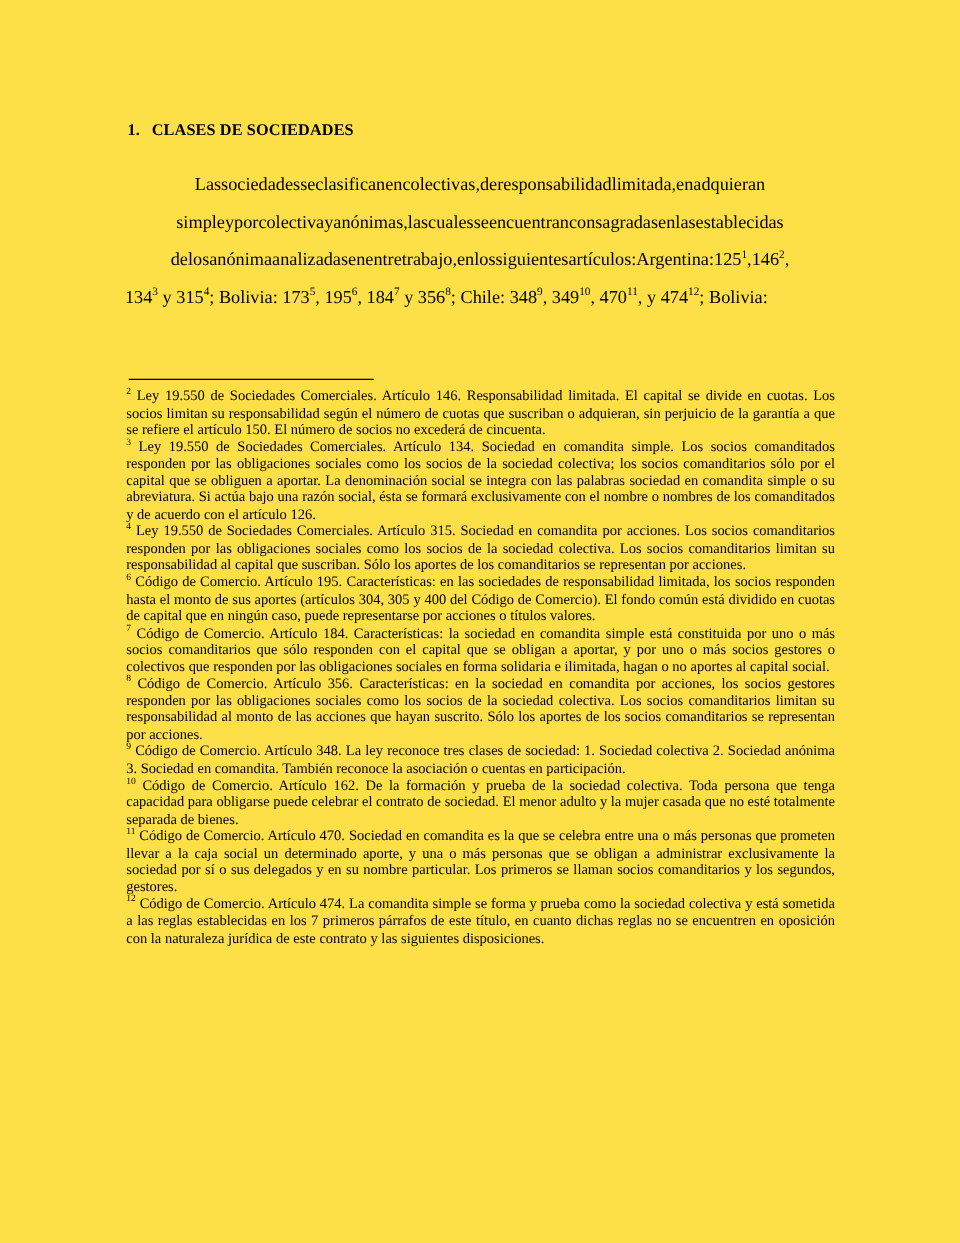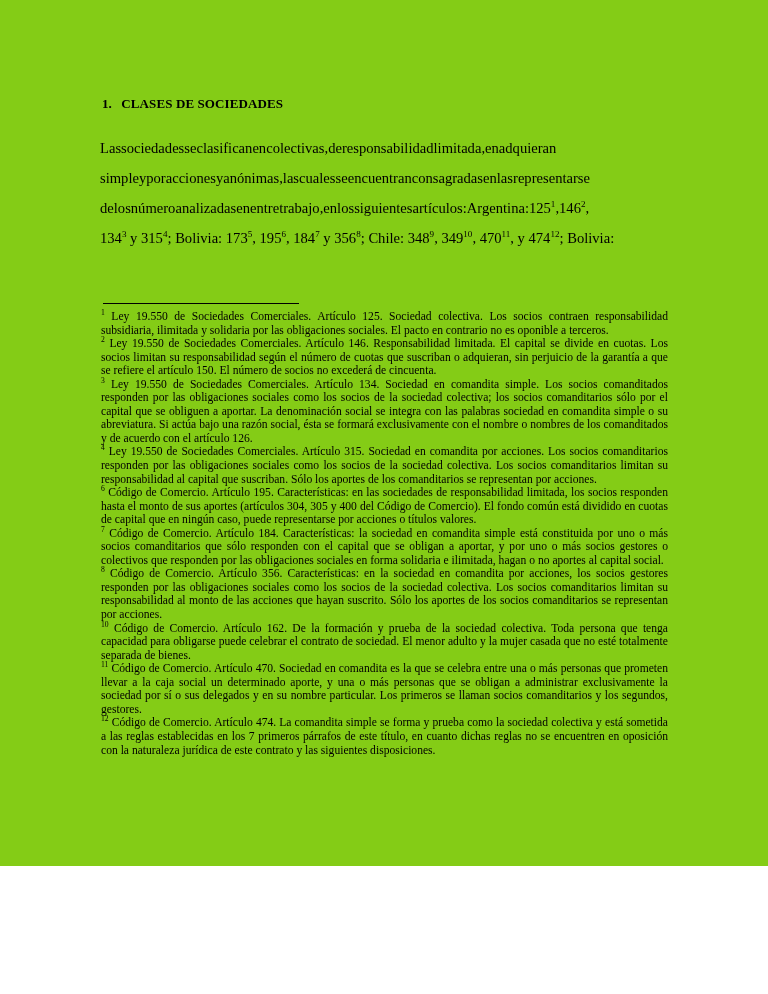--- a/index.html
+++ b/index.html
@@ -10,25 +10,25 @@
   body {
     width: 768px;
     height: 994px;
     font-family: "Liberation Serif", "DejaVu Serif", serif;
     color: #000000;
     -webkit-font-smoothing: antialiased;
   }
   .page {
     position: relative;
     width: 768px;
-    height: 866px;
+    height: 994px;
     box-sizing: border-box;
     padding: 0;
     overflow: hidden;
-    background: #84cc16;
+    background: #fde047;
   }
 
   
   .section-heading {
     position: absolute;
     left: 102px;
     top: 87px;
     width: 566px;
     font-size: 13.0px;
     font-weight: bold;
@@ -56,21 +56,21 @@
     text-align-last: justify;
     white-space: nowrap;
   }
   .body-line.last {
     text-align: center;
     text-align-last: left;
   }
   
   .jline {
     display: flex;
-    justify-content: flex-start;
+    justify-content: center;
     width: 100%;
   }
   .jline.tight {
     justify-content: flex-start;
   }
   .jline.tight > span { white-space: pre; }
 
   sup {
     font-size: 0.62em;
     vertical-align: super;
@@ -130,38 +130,38 @@
           <span>limitada,</span>
           <span>en</span>
           <span>adquieran</span>
         </span>
     </div>
     <div class="body-line">
       <span class="jline">
           <span>simple</span>
           <span>y</span>
           <span>por</span>
-          <span>acciones</span>
+          <span>colectiva</span>
           <span>y</span>
           <span>anónimas,</span>
           <span>las</span>
           <span>cuales</span>
           <span>se</span>
           <span>encuentran</span>
           <span>consagradas</span>
           <span>en</span>
           <span>las</span>
-          <span>representarse</span>
+          <span>establecidas</span>
         </span>
     </div>
     <div class="body-line">
       <span class="jline">
           <span>de</span>
           <span>los</span>
-          <span>número</span>
+          <span>anónima</span>
           <span>analizadas</span>
           <span>en</span>
           <span>entre</span>
           <span>trabajo,</span>
           <span>en</span>
           <span>los</span>
           <span>siguientes</span>
           <span>artículos:</span>
           <span>Argentina:</span>
           <span>125<sup>1</sup>,</span>
@@ -181,25 +181,25 @@
           <span>, 470<sup>11</sup></span>
           <span>, y 474<sup>12</sup></span>
           <span>; Bolivia:</span>
         </span>
     </div>
   </div>
 
   <div class="fn-sep"></div>
 
   <div class="footnotes">
-      <p class="fn"><sup>1</sup><span> Ley 19.550 de Sociedades Comerciales. Artículo 125. Sociedad colectiva. Los socios contraen responsabilidad subsidiaria, ilimitada y solidaria por las obligaciones sociales. El pacto en contrario no es oponible a terceros.</span></p>
       <p class="fn"><sup>2</sup><span> Ley 19.550 de Sociedades Comerciales.  Artículo 146. Responsabilidad limitada.  El capital se divide en cuotas. Los socios limitan su responsabilidad según el número de cuotas que suscriban o adquieran, sin perjuicio de la garantía a que se refiere el artículo 150. El número de socios no excederá de cincuenta.</span></p>
       <p class="fn"><sup>3</sup><span> Ley 19.550 de Sociedades Comerciales.  Artículo 134. Sociedad en comandita simple. Los socios comanditados responden por las obligaciones sociales como los socios de la sociedad colectiva; los socios comanditarios sólo por el capital que se obliguen a aportar. La denominación social se integra con las palabras sociedad en comandita simple o su abreviatura. Si actúa bajo una razón social, ésta se formará exclusivamente con el nombre o nombres de los comanditados y de acuerdo con el artículo 126.</span></p>
       <p class="fn"><sup>4</sup><span> Ley 19.550 de Sociedades Comerciales.  Artículo 315. Sociedad en comandita por acciones. Los socios comanditarios responden por las obligaciones sociales como los socios de la sociedad colectiva. Los socios comanditarios limitan su responsabilidad al capital que suscriban. Sólo los aportes de los comanditarios se representan por acciones.</span></p>
       <p class="fn"><sup>6</sup><span> Código de Comercio.  Artículo 195. Características: en las sociedades de responsabilidad limitada, los socios responden hasta el monto de sus aportes (artículos 304, 305 y 400 del Código de Comercio). El fondo común está dividido en cuotas de capital que en ningún caso, puede representarse por acciones o títulos valores.</span></p>
       <p class="fn"><sup>7</sup><span> Código de Comercio.  Artículo 184. Características: la sociedad en comandita simple está constituida por uno o más socios comanditarios que sólo responden con el capital que se obligan a aportar, y por uno o más socios gestores o colectivos que responden por las obligaciones sociales en forma solidaria e ilimitada, hagan o no aportes al capital social.</span></p>
       <p class="fn"><sup>8</sup><span> Código de Comercio.  Artículo 356. Características: en la sociedad en comandita por acciones, los socios gestores responden por las obligaciones sociales como los socios de la sociedad colectiva. Los socios comanditarios limitan su responsabilidad al monto de las acciones que hayan suscrito. Sólo los aportes de los socios comanditarios se representan por acciones.</span></p>
+      <p class="fn"><sup>9</sup><span> Código de Comercio.  Artículo 348. La ley reconoce tres clases de sociedad: 1. Sociedad colectiva 2. Sociedad anónima 3. Sociedad en comandita. También reconoce la asociación o cuentas en participación.</span></p>
       <p class="fn"><sup>10</sup><span> Código de Comercio.  Artículo 162. De la formación y prueba de la sociedad colectiva. Toda persona que tenga capacidad para obligarse puede celebrar el contrato de sociedad. El menor adulto y la mujer casada que no esté totalmente separada de bienes.</span></p>
       <p class="fn"><sup>11</sup><span> Código de Comercio.  Artículo 470. Sociedad en comandita es la que se celebra entre una o más personas que prometen llevar a la caja social un determinado aporte, y una o más personas que se obligan a administrar exclusivamente la sociedad por sí o sus delegados y en su nombre particular. Los primeros se llaman socios comanditarios y los segundos, gestores.</span></p>
       <p class="fn"><sup>12</sup><span> Código de Comercio.  Artículo 474. La comandita simple se forma y prueba como la sociedad colectiva y está sometida a las reglas establecidas en los 7 primeros párrafos de este título, en cuanto dichas reglas no se encuentren en oposición con la naturaleza jurídica de este contrato y las siguientes disposiciones.</span></p>
     </div>
 
 </div>
 
 </body></html>

